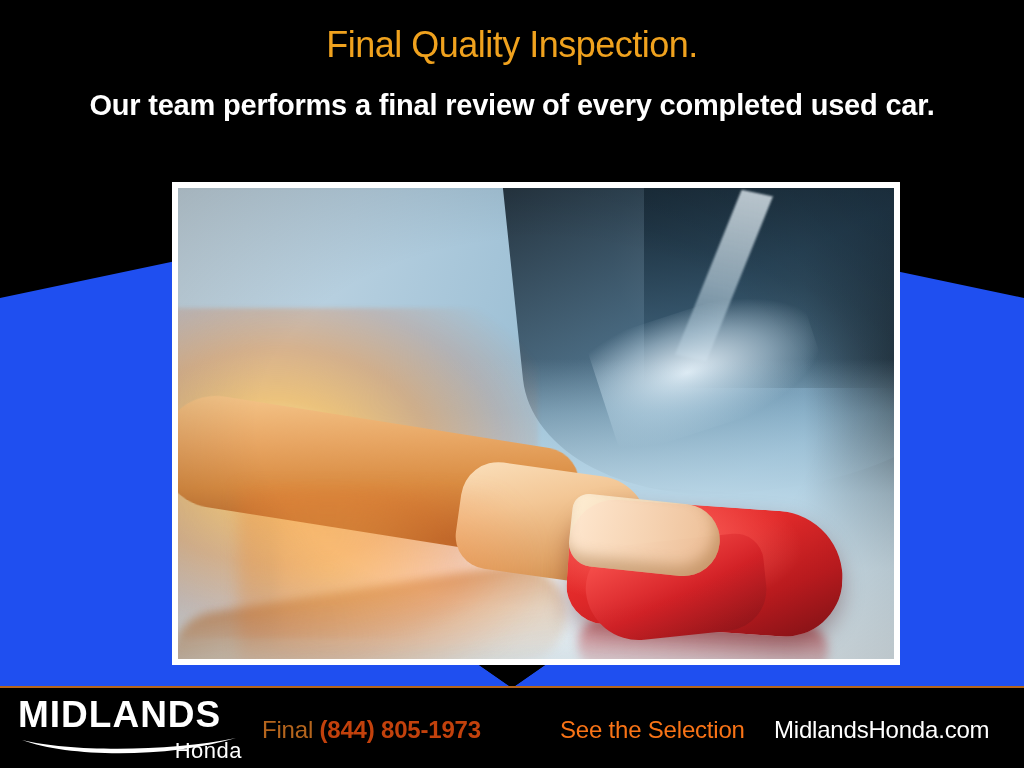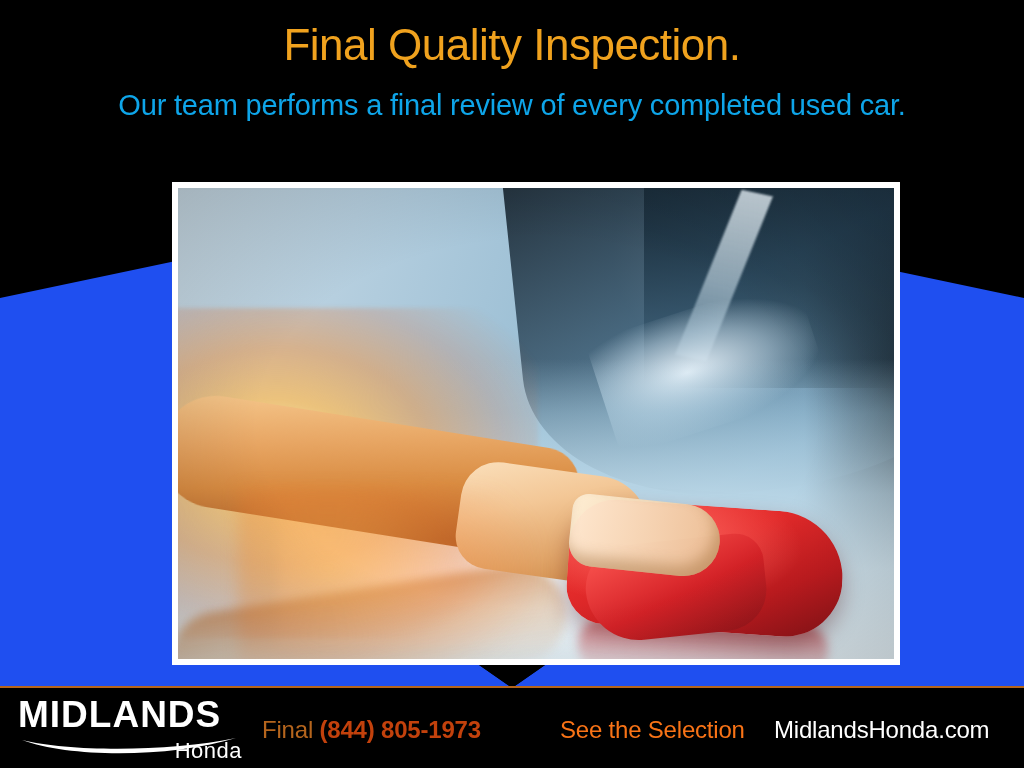--- a/index.html
+++ b/index.html
@@ -60,35 +60,35 @@
   }
 
   
   .headline {
     position: absolute;
     top: 16px;
     left: 0;
     width: 1024px;
     text-align: center;
     color: #f0a21e;
-    font-size: 44px;
+    font-size: 36px;
     line-height: 58px;
     font-weight: 400;
     letter-spacing: -0.5px;
   }
   .subhead {
     position: absolute;
     top: 88px;
     left: 0;
     width: 1024px;
     text-align: center;
-    color: #0ea5e9;
+    color: #ffffff;
     font-size: 29px;
     line-height: 34px;
-    font-weight: 400;
+    font-weight: 700;
     letter-spacing: -0.2px;
   }
 
   
   .photo-frame {
     position: absolute;
     left: 172px;
     top: 182px;
     width: 728px;
     height: 483px;

